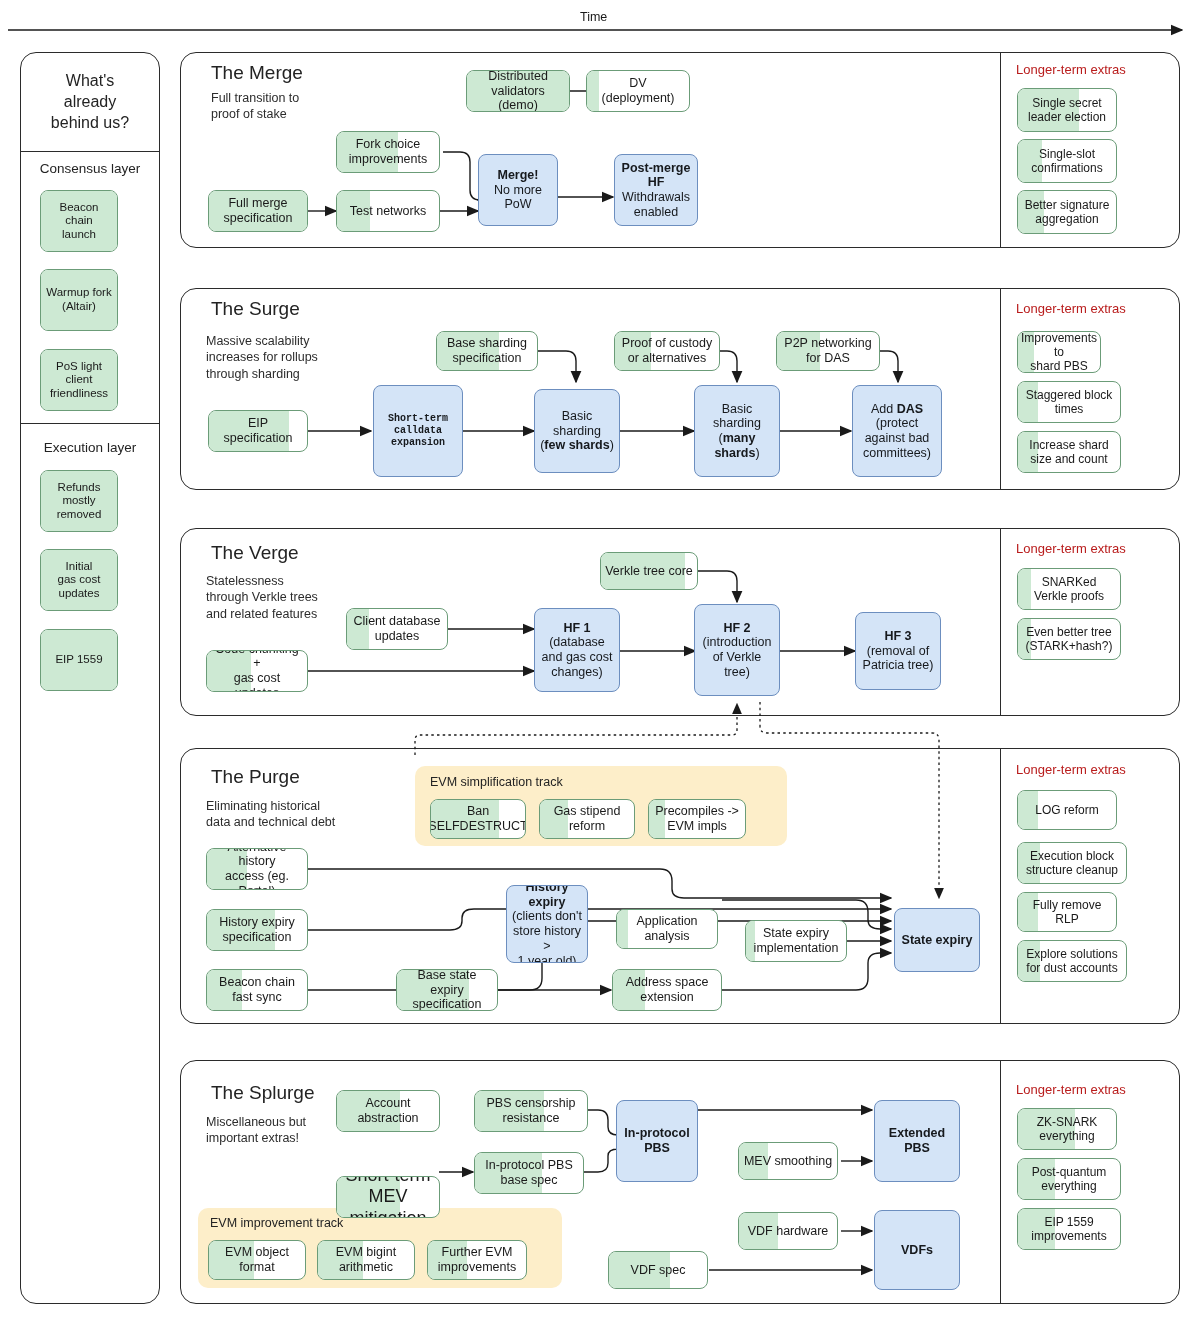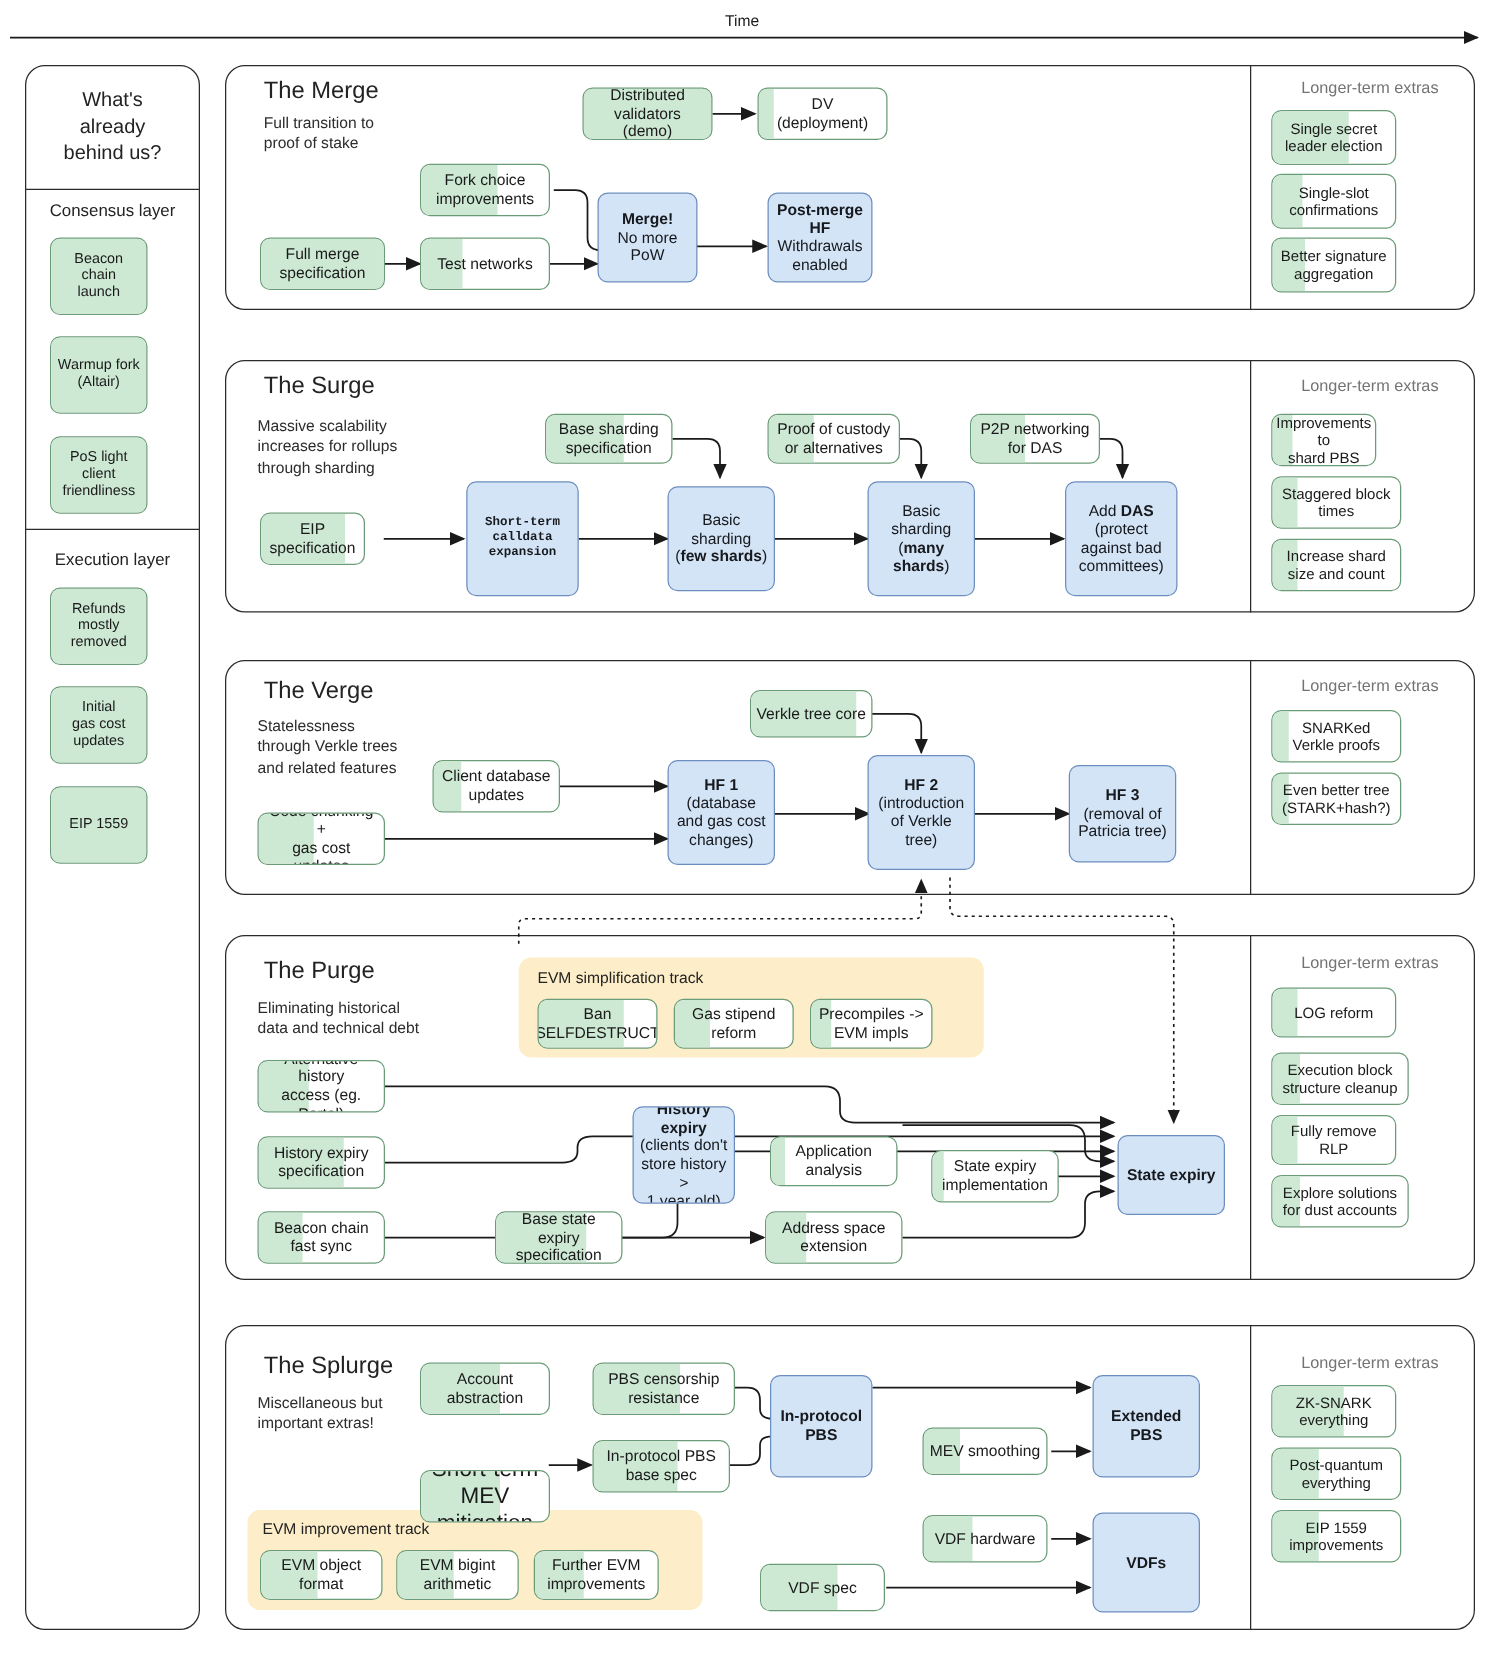--- a/index.html
+++ b/index.html
@@ -24,21 +24,21 @@
   
   .panel{position:absolute;box-sizing:border-box;border:1.4px solid #2b2b2b;
          border-radius:16px;background:#ffffff;z-index:1;}
   .panel-title{position:absolute;font-size:19px;color:#232323;z-index:4;}
   .panel-sub{position:absolute;font-size:12.5px;color:#2c2c2c;line-height:1.3;z-index:4;}
 
   
   .vdiv{position:absolute;width:1.4px;background:#2b2b2b;z-index:3;}
   .hdiv{position:absolute;height:1.4px;background:#2b2b2b;z-index:3;}
 
-  .extras-title{position:absolute;font-size:13px;color:#737373;z-index:4;margin-left:25px;}
+  .extras-title{position:absolute;font-size:13px;color:#b91c1c;z-index:4;}
 
   
   .track{position:absolute;box-sizing:border-box;background:#fdeec9;
          border-radius:10px;z-index:2;}
   .track-title{position:absolute;font-size:12.5px;color:#232323;z-index:4;}
 
   
   .side-label{position:absolute;font-size:13.5px;color:#232323;text-align:center;z-index:4;}
   .side-head{position:absolute;font-size:16px;color:#232323;text-align:center;
              line-height:1.32;z-index:4;}
@@ -190,21 +190,21 @@
 </div>
 <div class="extras-title" style="left:1016px;top:1082px;">Longer-term extras</div>
 <div class="track" style="left:198px;top:1208px;width:364px;height:80px;"></div>
 <div class="track-title" style="left:210px;top:1216px;">EVM improvement track</div>
 
 <div id="nodes-layer">
     <div class="node green" style="left: 466px; top: 70px; width: 104px; height: 42px; font-size: 12.5px;">
       <div class="fill" style="width: 100%;"></div>
       <span class="lbl"><span>Distributed</span><br><span>validators (demo)</span></span>
     </div>
-    <div class="node green" style="left: 606px; top: 70px; width: 104px; height: 42px; font-size: 12.5px;">
+    <div class="node green" style="left: 586px; top: 70px; width: 104px; height: 42px; font-size: 12.5px;">
       <div class="fill" style="width: 12%;"></div>
       <span class="lbl"><span>DV</span><br><span>(deployment)</span></span>
     </div>
     <div class="node green" style="left: 336px; top: 131px; width: 104px; height: 42px; font-size: 12.5px;">
       <div class="fill" style="width: 60%;"></div>
       <span class="lbl"><span>Fork choice</span><br><span>improvements</span></span>
     </div>
     <div class="node green" style="left: 208px; top: 190px; width: 100px; height: 42px; font-size: 12.5px;">
       <div class="fill" style="width: 100%;"></div>
       <span class="lbl"><span>Full merge</span><br><span>specification</span></span>
@@ -224,21 +224,21 @@
       <span class="lbl"><span>Base sharding</span><br><span>specification</span></span>
     </div>
     <div class="node green" style="left: 614px; top: 331px; width: 106px; height: 40px; font-size: 12.5px;">
       <div class="fill" style="width: 35%;"></div>
       <span class="lbl"><span>Proof of custody</span><br><span>or alternatives</span></span>
     </div>
     <div class="node green" style="left: 776px; top: 331px; width: 104px; height: 40px; font-size: 12.5px;">
       <div class="fill" style="width: 42%;"></div>
       <span class="lbl"><span>P2P networking</span><br><span>for DAS</span></span>
     </div>
-    <div class="node green" style="left: 208px; top: 410px; width: 84px; height: 42px; font-size: 12.5px;">
+    <div class="node green" style="left: 208px; top: 410px; width: 100px; height: 42px; font-size: 12.5px;">
       <div class="fill" style="width: 82%;"></div>
       <span class="lbl"><span>EIP</span><br><span>specification</span></span>
     </div>
     <div class="node blue" style="left: 373px; top: 385px; width: 90px; height: 92px; font-size: 10px; font-family: Liberation Mono, monospace;">
       <span class="lbl"><span class="b">Short-term</span><br><span class="b">calldata</span><br><span class="b">expansion</span></span>
     </div>
     <div class="node blue" style="left: 534px; top: 389px; width: 86px; height: 84px; font-size: 12.5px;">
       <span class="lbl">Basic<br>sharding<br>(<span class="b">few shards</span>)</span>
     </div>
     <div class="node blue" style="left: 694px; top: 385px; width: 86px; height: 92px; font-size: 12.5px;">

